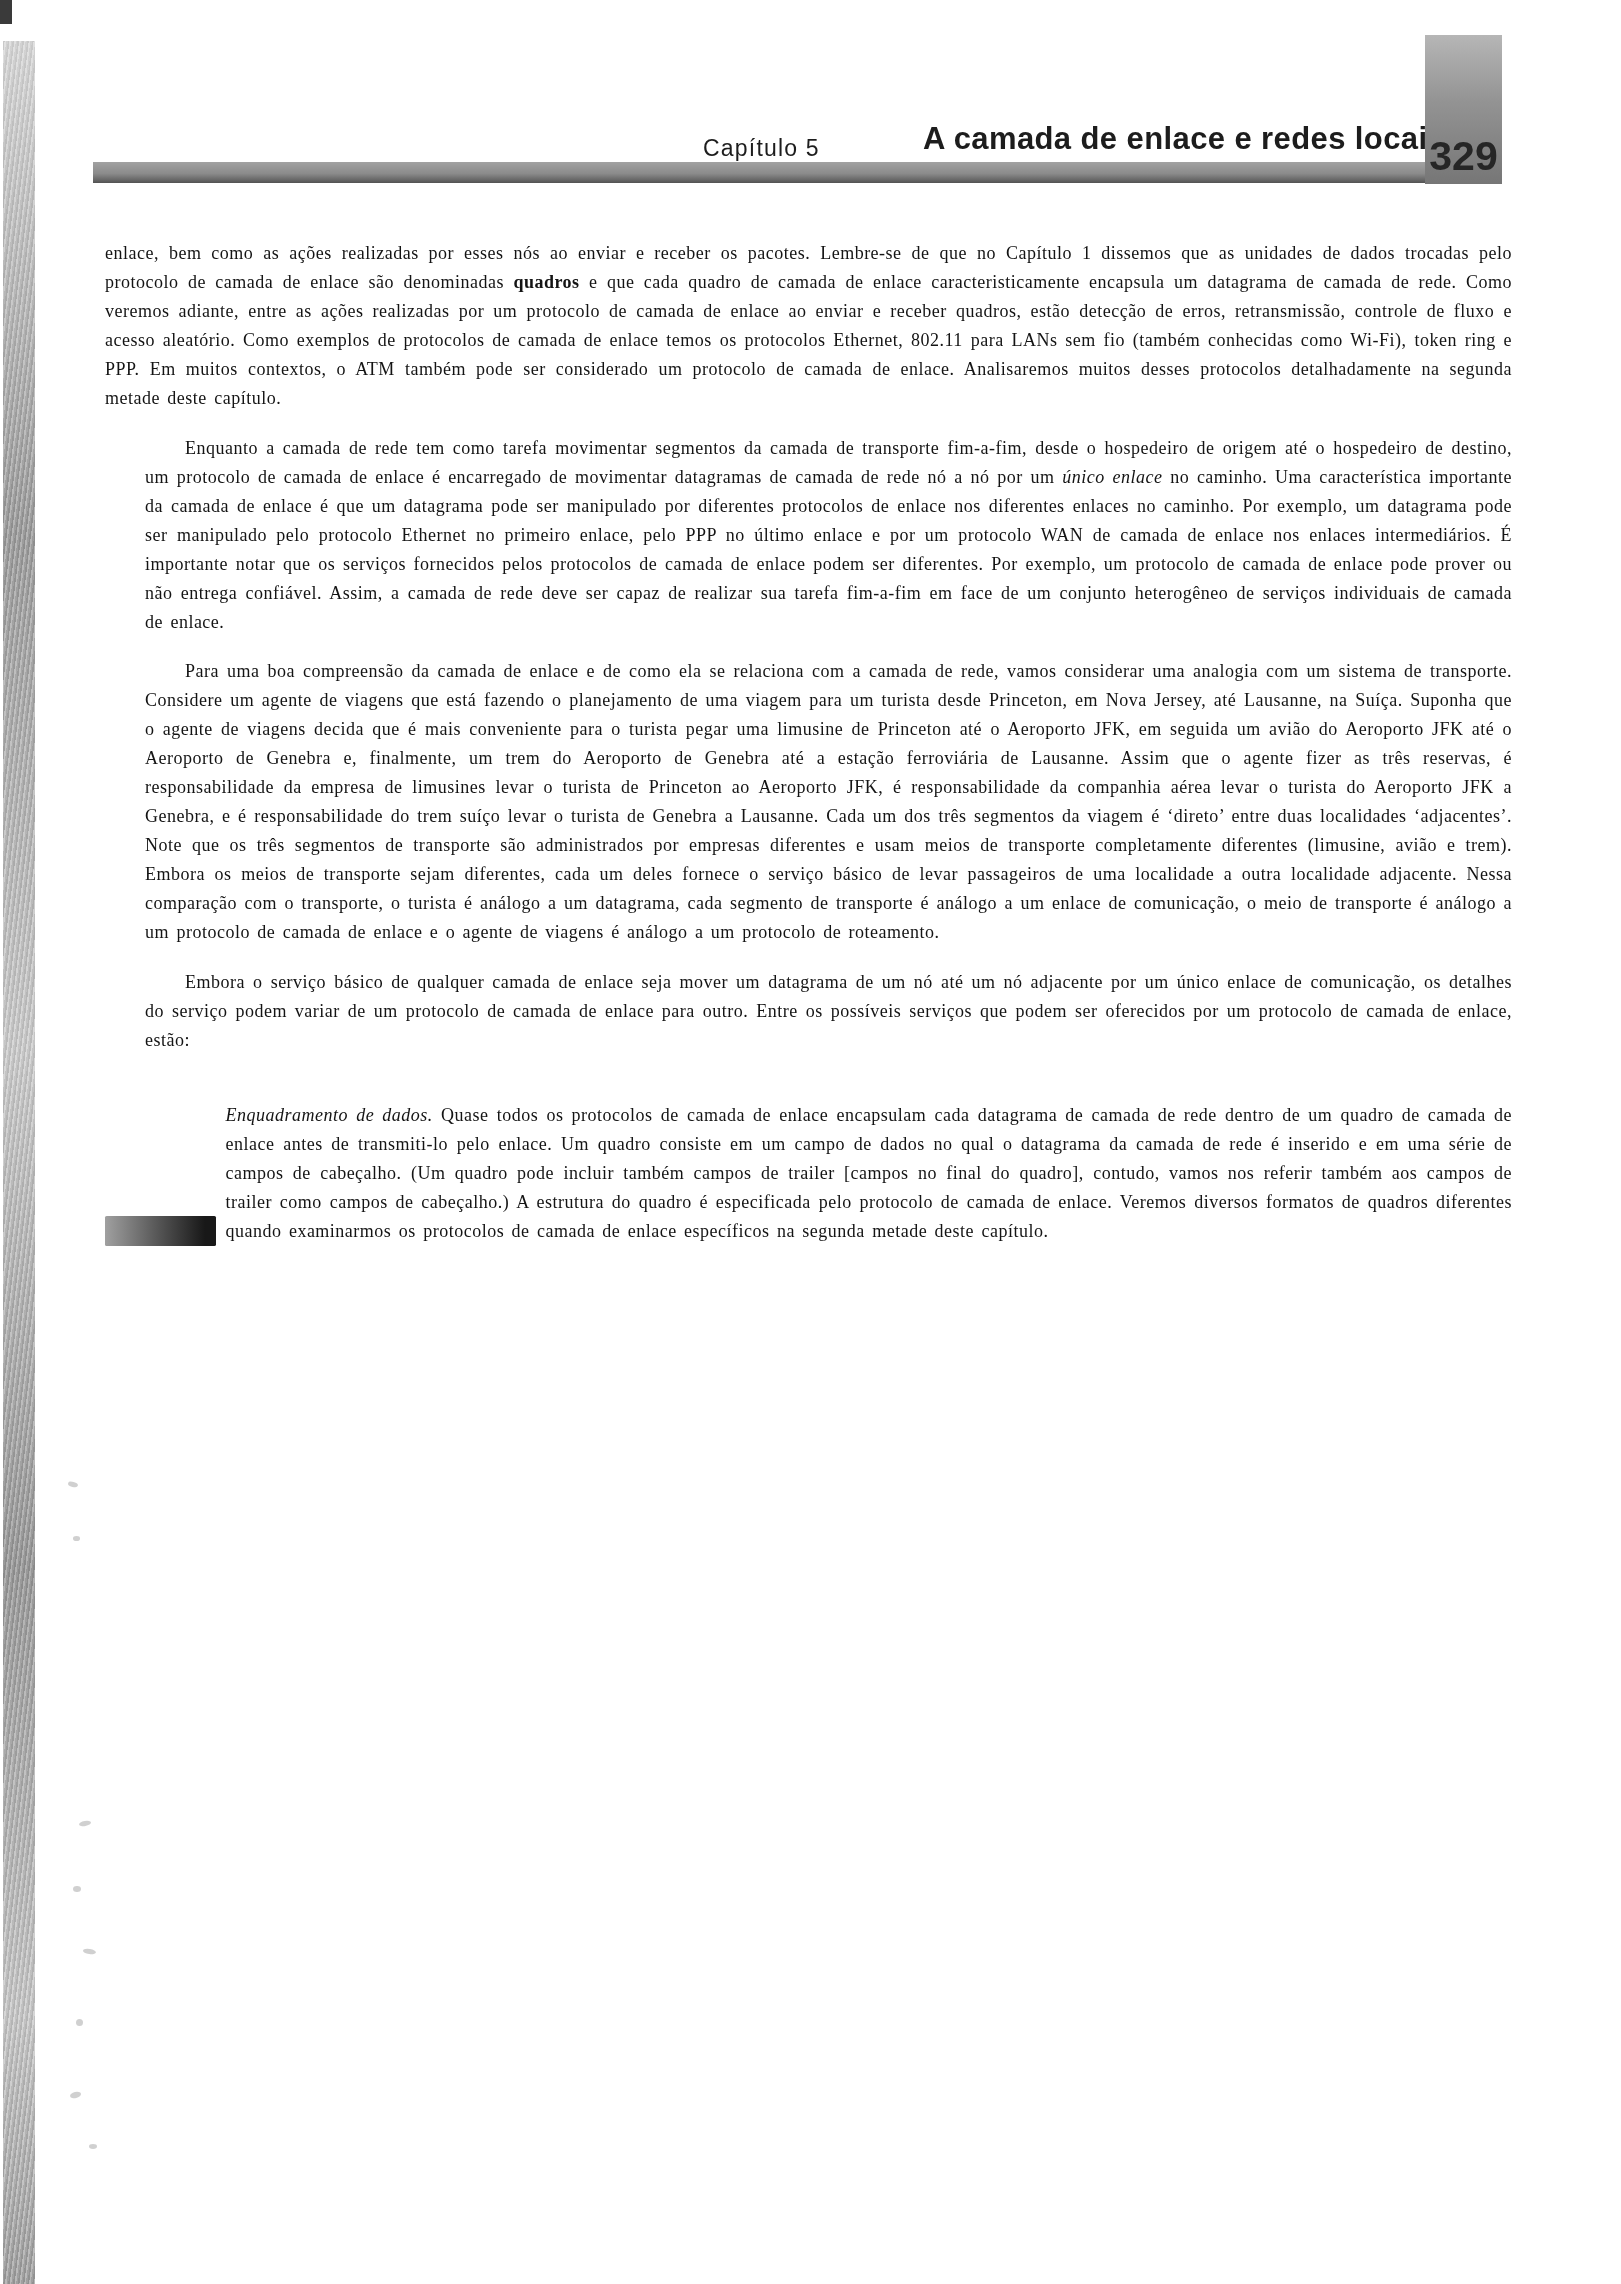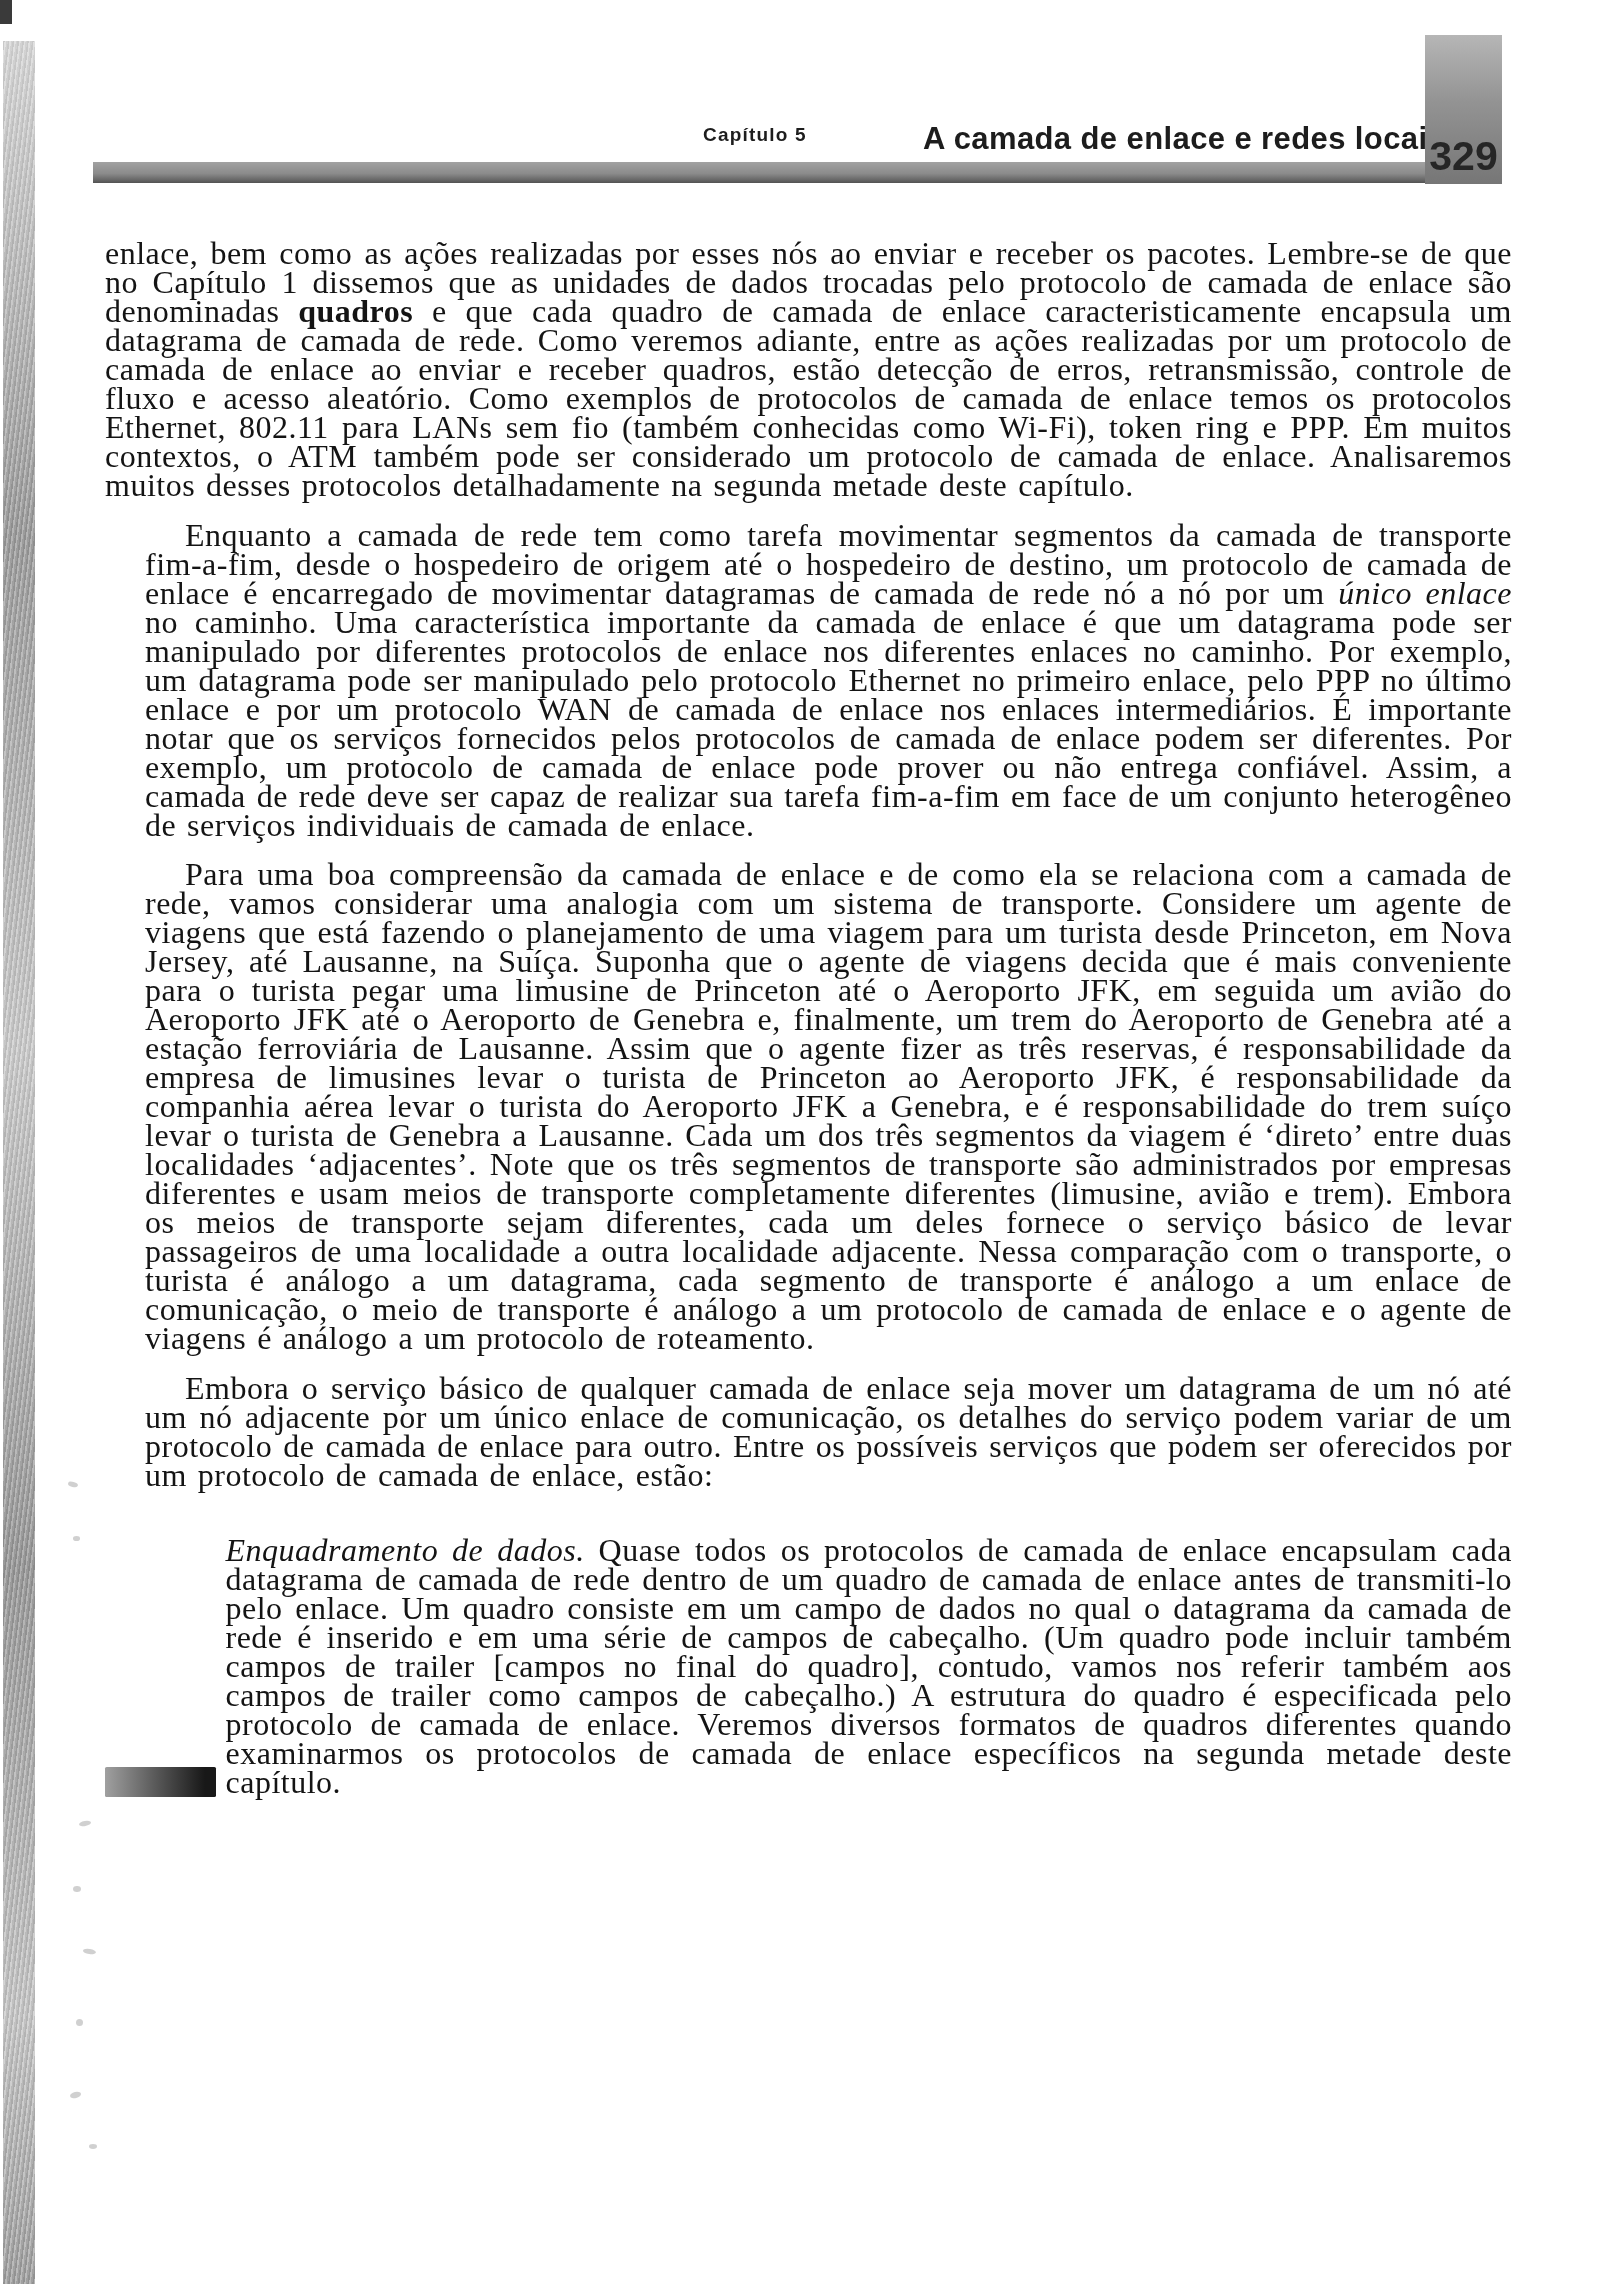--- a/index.html
+++ b/index.html
@@ -14,33 +14,33 @@
     position:absolute; left:3.2px; top:41px; width:32px; bottom:0;
     background:
       linear-gradient(180deg, rgba(255,255,255,.45) 0%, rgba(0,0,0,.10) 22%,
         rgba(255,255,255,.30) 45%, rgba(0,0,0,.12) 68%, rgba(255,255,255,.25) 88%, rgba(0,0,0,.08) 100%),
       repeating-linear-gradient(97deg, rgba(90,90,90,.38) 0 1.6px, rgba(205,205,205,.32) 1.6px 3.2px, rgba(130,130,130,.36) 3.2px 4.8px);
     background-color:#c6c6c6;
   }
   
   .page-header { position:absolute; top:120px; left:0; right:0; height:41px;
     font-family:"Liberation Sans", sans-serif; color:#1d1d1d; }
-  .chapter-label { position:absolute; left:703px; top:4px; font-size:19px; font-weight:700; letter-spacing:1.2px; }
+  .chapter-label { position:absolute; left:703px; top:15px; font-size:23px; font-weight:400; letter-spacing:1.2px; }
   .chapter-title { position:absolute; left:923px; top:0.8px; font-size:31px; font-weight:700; letter-spacing:0.4px; }
   .rule-bar { position:absolute; left:93px; top:162px; width:1333px; height:20.6px;
     background:linear-gradient(180deg,#a2a2a2 0%,#8b8b8b 55%,#676767 85%,#525252 100%); }
   .page-tab { position:absolute; left:1425px; top:35px; width:77px; height:149px;
     background:linear-gradient(180deg,#b6b6b6 0%,#939393 45%,#767676 100%);
     display:flex; align-items:center; justify-content:center;
     padding-top:94px; box-sizing:border-box;
     font-family:"Liberation Sans", sans-serif; font-size:41px; font-weight:700; color:#262626; }
   
   .body-text {
     position:absolute; left:105px; top:239px; width:1407px;
-    text-align:justify; font-size:32px; line-height:29px;
+    text-align:justify; font-size:18px; line-height:29px;
     letter-spacing:0.5px; word-spacing:2.4px; hyphens:auto;
   }
   .para { margin:0 0 20.6px 0; }
   .para.indent { text-indent:40px;margin-left:40px; }
   .bullet-list { margin-top:46px; }
   .bullet-item { display:flex; align-items:flex-end; margin-bottom:16px; }
   .bullet-bar { flex:0 0 111px; height:30px; margin-top:4.8px; margin-right:9.5px;
     background:linear-gradient(90deg,#a0a0a0 0%,#5a5a5a 45%,#181818 90%); border-radius:1.6px; }
   .bullet-text { margin:0; flex:1; }
   

